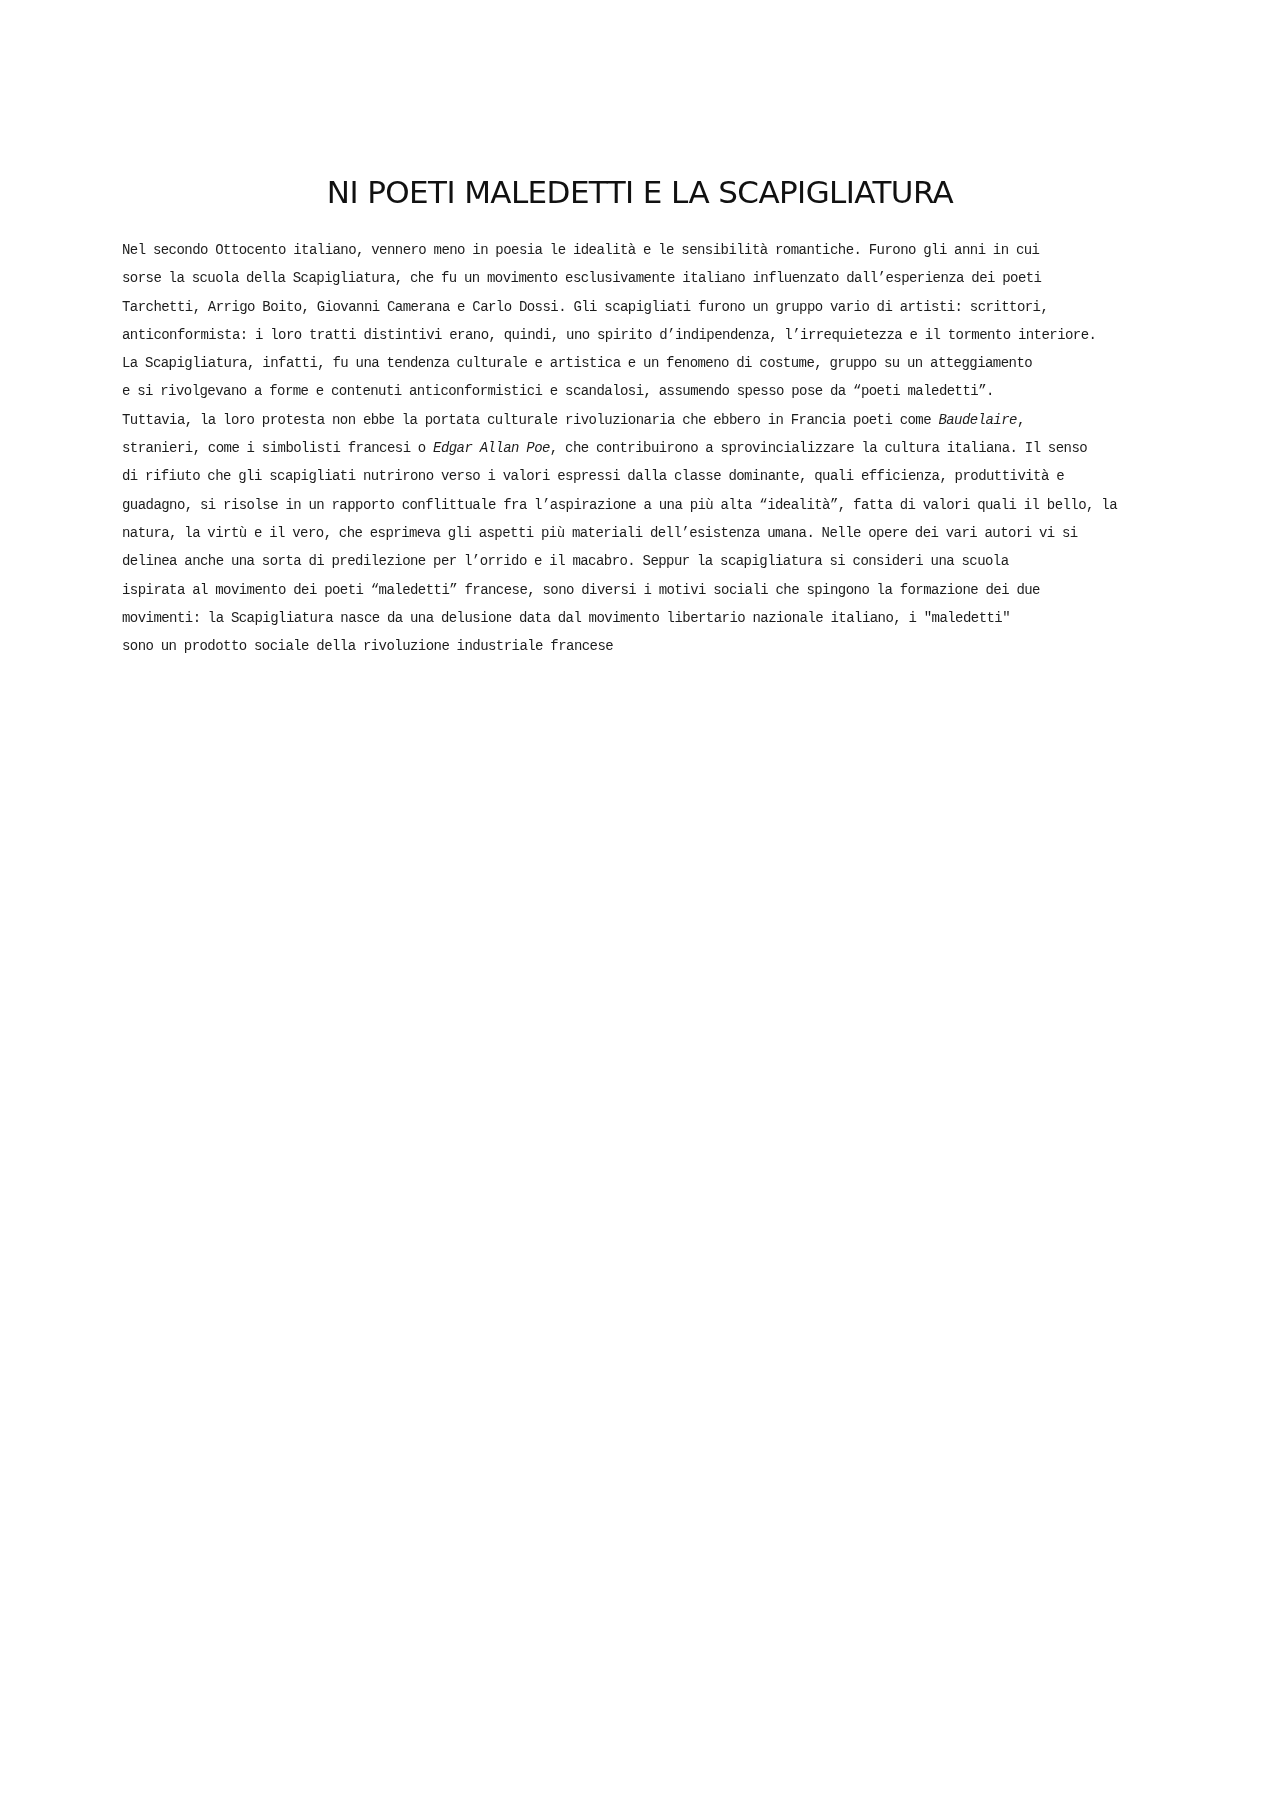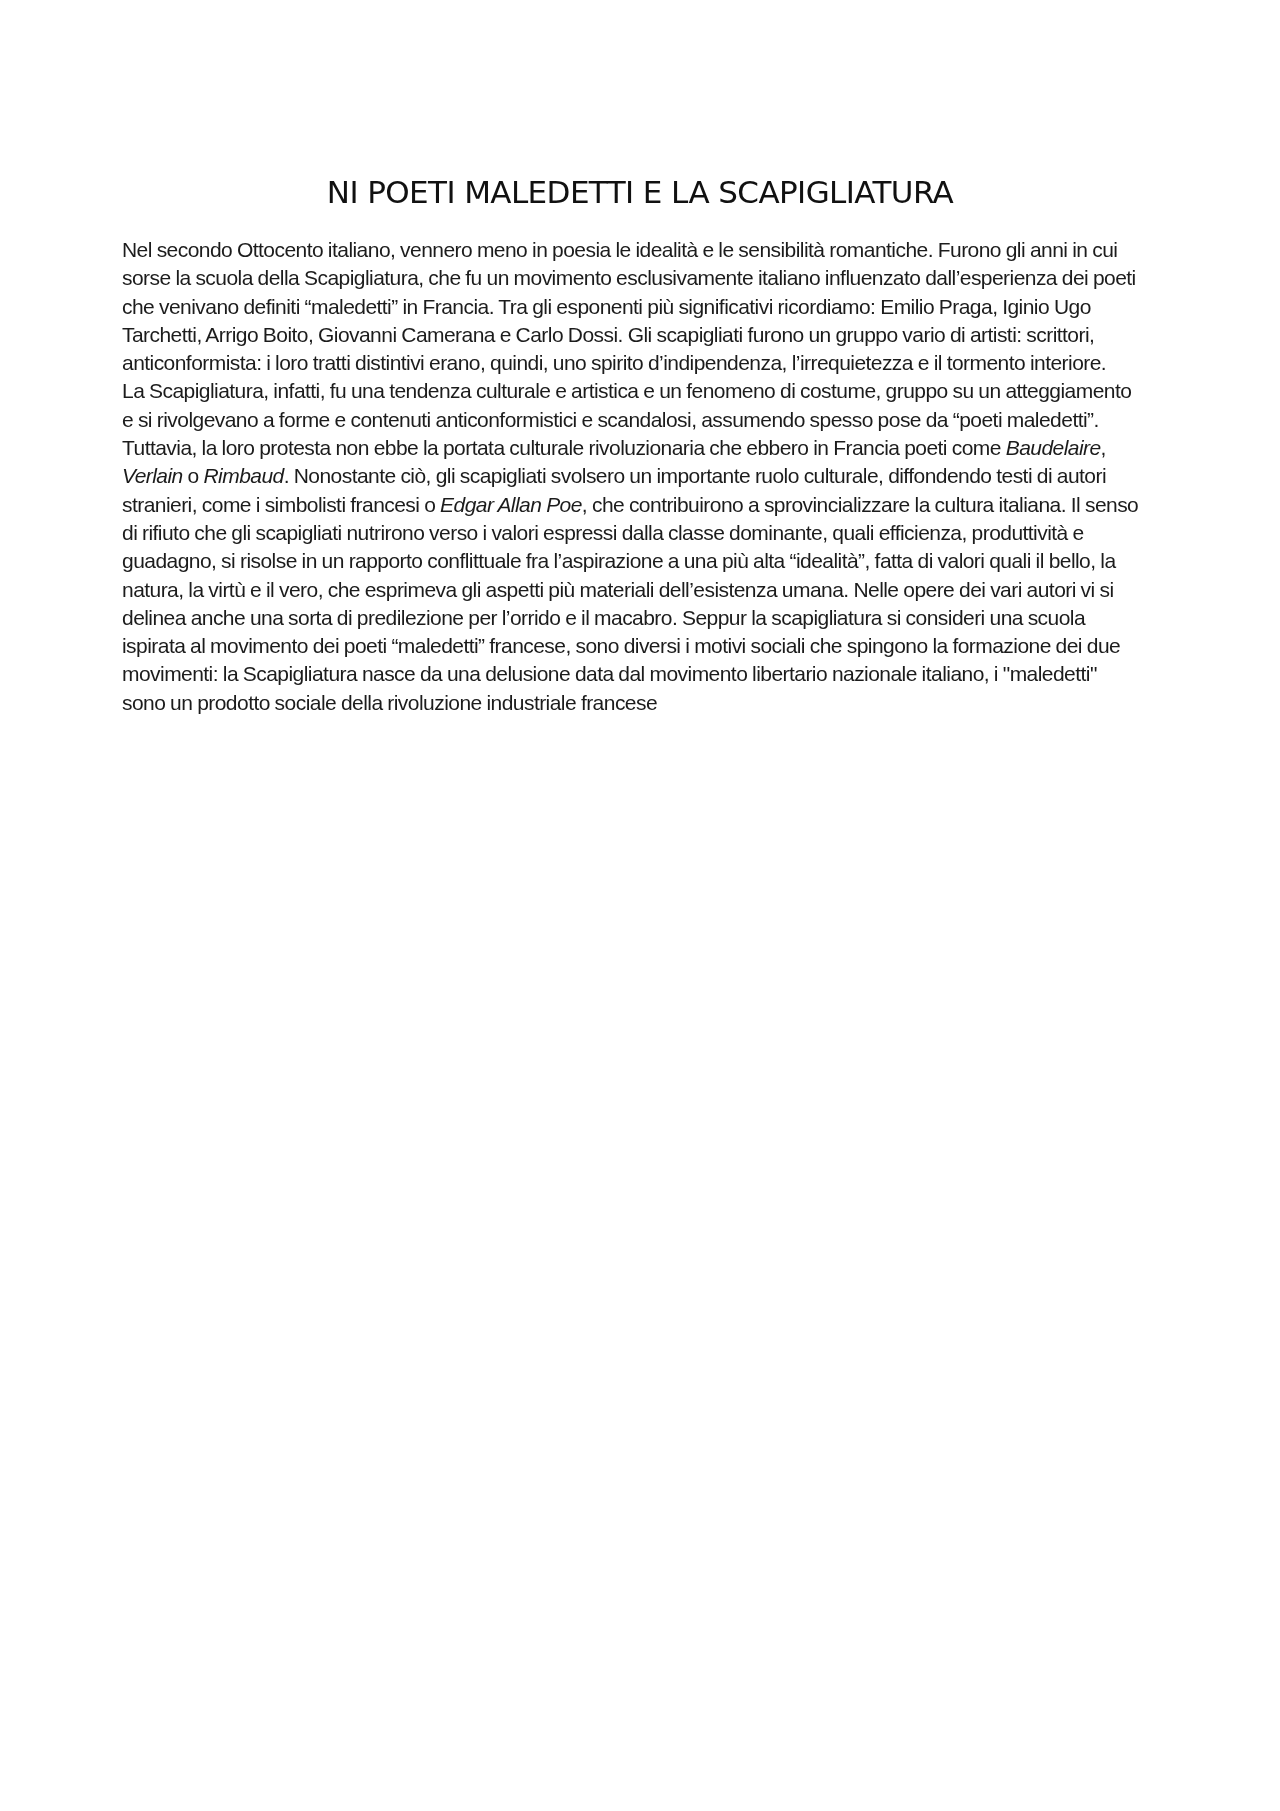--- a/index.html
+++ b/index.html
@@ -40,22 +40,22 @@
     .body-text {
       position: absolute;
       left: 122px;
       top: 220px;
       width: 1050px;
     }
     .line {
       display: block;
       height: 28.3px;
       line-height: 28.3px;
-      font-family: Liberation Sans, sans-serif;
-      font-size: 21px;
+      font-family: Liberation Mono, monospace;
+      font-size: 14px;
       letter-spacing: -0.55px;
       word-spacing: -0.5px;
       white-space: nowrap;
       color: #1c1c1c;
     }
     .line em {
       font-style: italic;
     }
   </style>
 </head>
@@ -65,39 +65,33 @@
   <h1 class="title">NI POETI MALEDETTI E LA SCAPIGLIATURA</h1>
 
   <div class="body-text">
     <span class="line">
       <span>Nel secondo Ottocento italiano, vennero meno in poesia le idealità e le sensibilità romantiche. Furono gli anni in cui</span>
     </span>
     <span class="line">
       <span>sorse la scuola della Scapigliatura, che fu un movimento esclusivamente italiano influenzato dall’esperienza dei poeti</span>
     </span>
     <span class="line">
-      <span>che venivano definiti “maledetti” in Francia. Tra gli esponenti più significativi ricordiamo: Emilio Praga, Iginio Ugo</span>
-    </span>
-    <span class="line">
       <span>Tarchetti, Arrigo Boito, Giovanni Camerana e Carlo Dossi.  Gli scapigliati furono un gruppo vario di artisti: scrittori,</span>
     </span>
     <span class="line">
       <span>anticonformista: i loro tratti distintivi erano, quindi, uno spirito d’indipendenza, l’irrequietezza e il tormento interiore.</span>
     </span>
     <span class="line">
       <span>La Scapigliatura, infatti, fu una tendenza culturale e artistica e un fenomeno di costume, gruppo su un atteggiamento</span>
     </span>
     <span class="line">
       <span>e si rivolgevano a forme e contenuti anticonformistici e scandalosi, assumendo spesso pose da “poeti maledetti”.</span>
     </span>
     <span class="line">
       <span>Tuttavia, la loro protesta non ebbe la portata culturale rivoluzionaria che ebbero in Francia poeti come </span><em>Baudelaire</em><span>,</span>
-    </span>
-    <span class="line">
-      <em>Verlain</em><span> o </span><em>Rimbaud</em><span>. Nonostante ciò, gli scapigliati svolsero un importante ruolo culturale, diffondendo testi di autori</span>
     </span>
     <span class="line">
       <span>stranieri, come i simbolisti francesi o </span><em>Edgar Allan Poe</em><span>, che contribuirono a sprovincializzare la cultura italiana. Il senso</span>
     </span>
     <span class="line">
       <span>di rifiuto che gli scapigliati nutrirono verso i valori espressi dalla classe dominante, quali efficienza, produttività e</span>
     </span>
     <span class="line">
       <span>guadagno, si risolse in un rapporto conflittuale fra l’aspirazione a una più alta “idealità”, fatta di valori quali il bello, la</span>
     </span>

